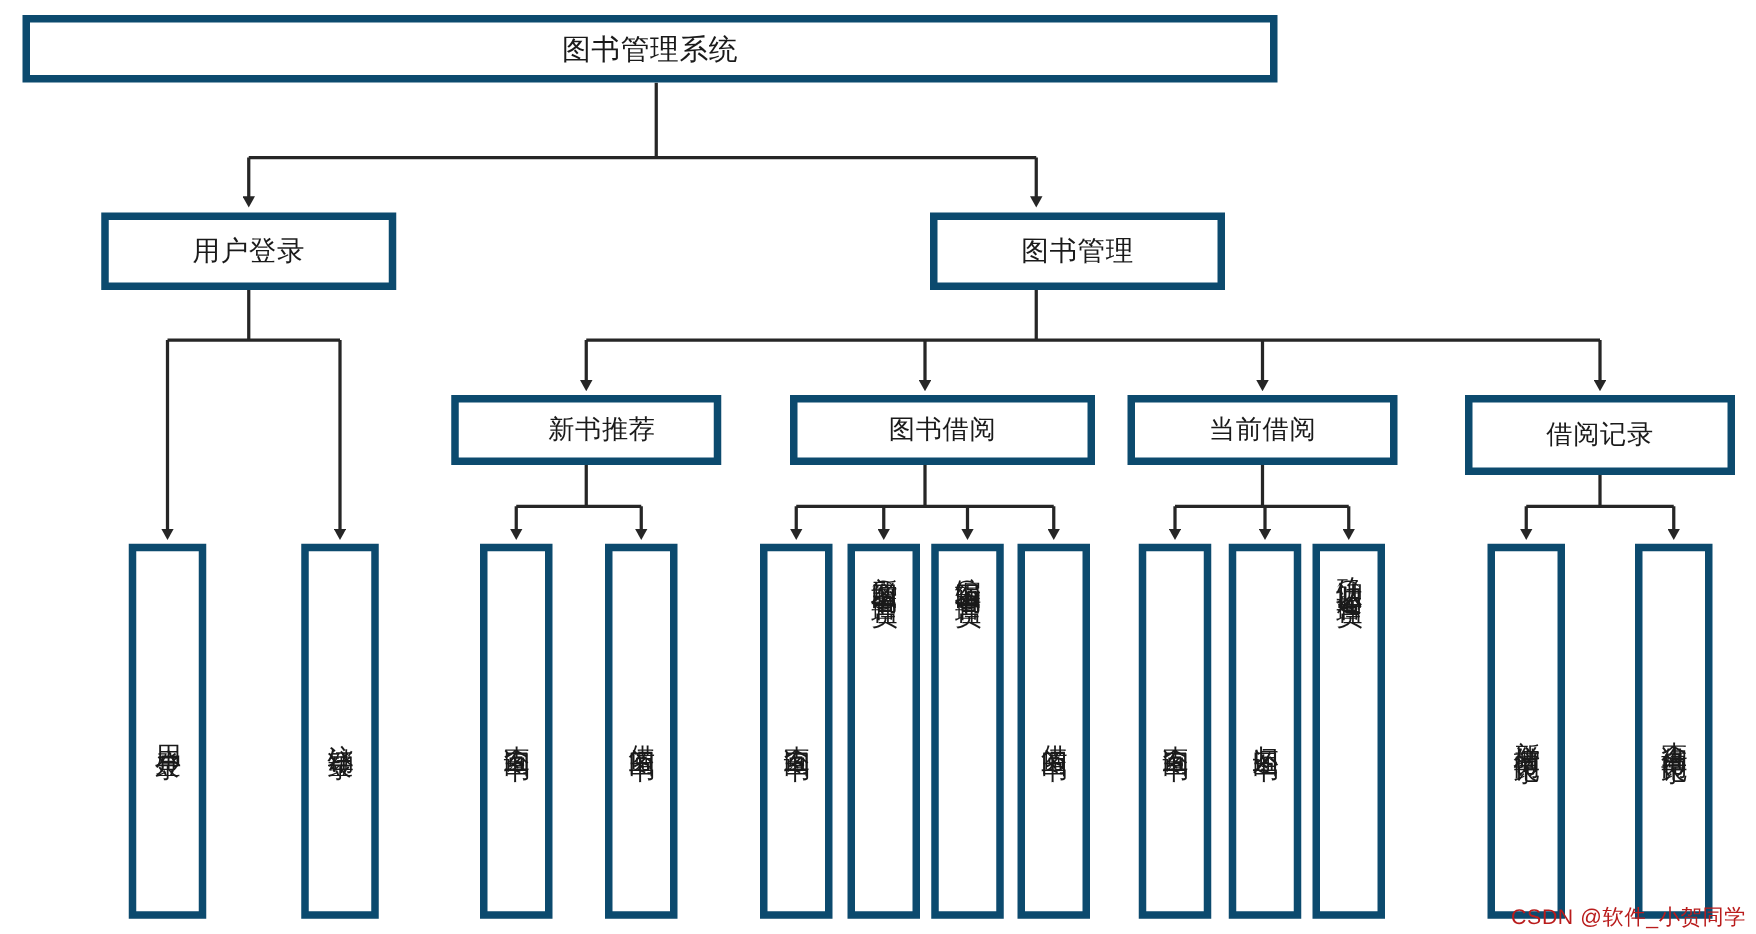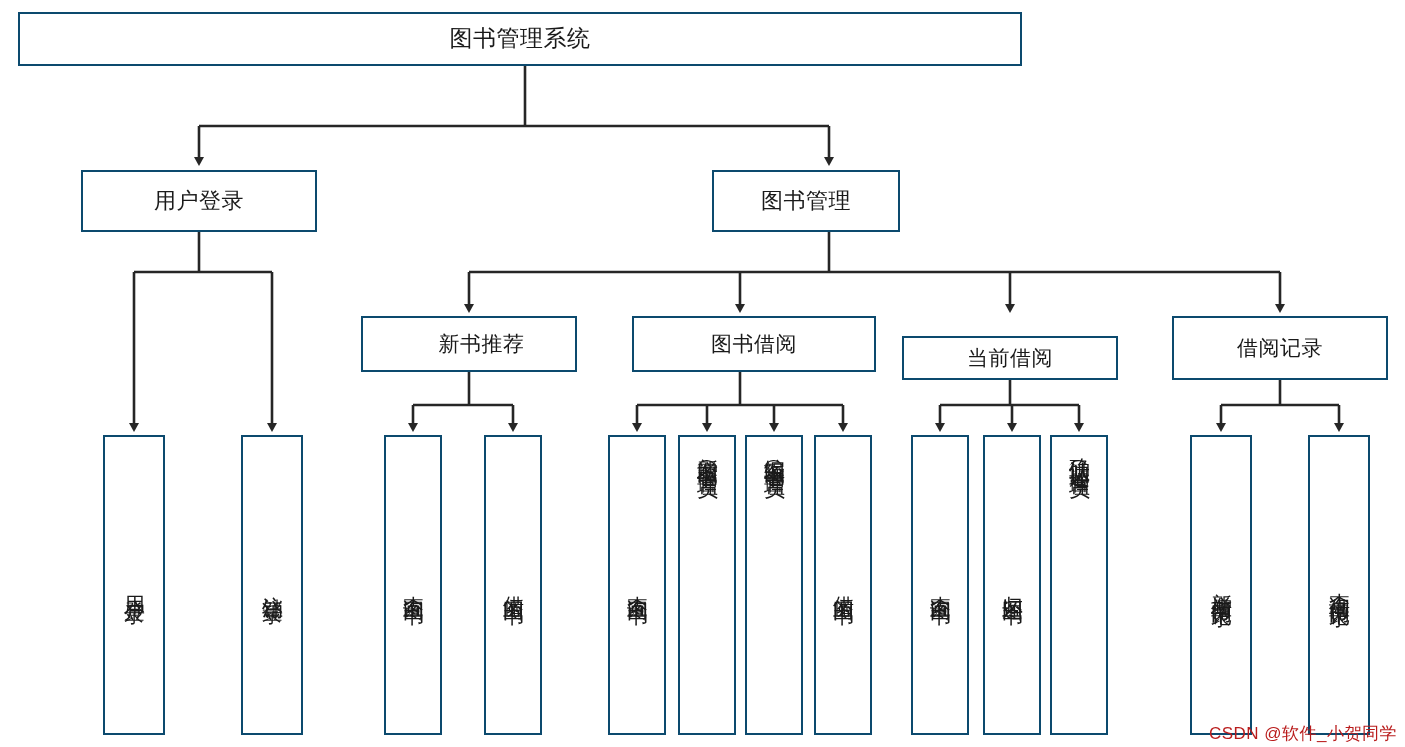--- a/index.html
+++ b/index.html
@@ -16,27 +16,26 @@
   }
   #wires{
     position:absolute;
     left:0;top:0;
     width:1405px;height:747px;
     pointer-events:none;
   }
   .node{
     position:absolute;
     box-sizing:border-box;
-    border:2px solid #0c4a6e;
+    border:6px solid #0c4a6e;
     background:#ffffff;
     display:flex;
     align-items:center;
     justify-content:center;
     text-align:center;
-    font-family:Liberation Serif, serif;
   }
   .node.level-0{font-size:23px;}
   .node.level-1{font-size:22px;}
   .node.level-2{font-size:21px;}
   .node.leaf{
     font-size:21px;
     align-items:flex-start;
     padding-top:0;
   }
   .node .label{
@@ -124,31 +123,31 @@
     </g>
   </svg>
 
   <div class="node level-0" style="left:18px;top:12px;width:1004px;height:54px;">
     <span class="label">图书管理系统</span>
   </div>
 
   <div class="node level-1" style="left:81px;top:170px;width:236px;height:62px;">
     <span class="label">用户登录</span>
   </div>
-  <div class="node level-1" style="left:712px;top:170px;width:188px;height:62px;">
+  <div class="node level-1" style="left:744px;top:170px;width:236px;height:62px;">
     <span class="label">图书管理</span>
   </div>
 
   <div class="node level-2" style="left:361px;top:316px;width:216px;height:56px;padding-left:25px;">
     <span class="label">新书推荐</span>
   </div>
   <div class="node level-2" style="left:632px;top:316px;width:244px;height:56px;">
     <span class="label">图书借阅</span>
   </div>
-  <div class="node level-2" style="left:902px;top:316px;width:216px;height:44px;margin-top:20px;">
+  <div class="node level-2" style="left:902px;top:316px;width:216px;height:56px;">
     <span class="label">当前借阅</span>
   </div>
   <div class="node level-2" style="left:1172px;top:316px;width:216px;height:64px;">
     <span class="label">借阅记录</span>
   </div>
 
   <div class="node leaf center-text" style="left:103px;top:435px;width:62px;height:300px;">
     <span class="label">用户登录</span>
   </div>
   <div class="node leaf center-text" style="left:241px;top:435px;width:62px;height:300px;">

